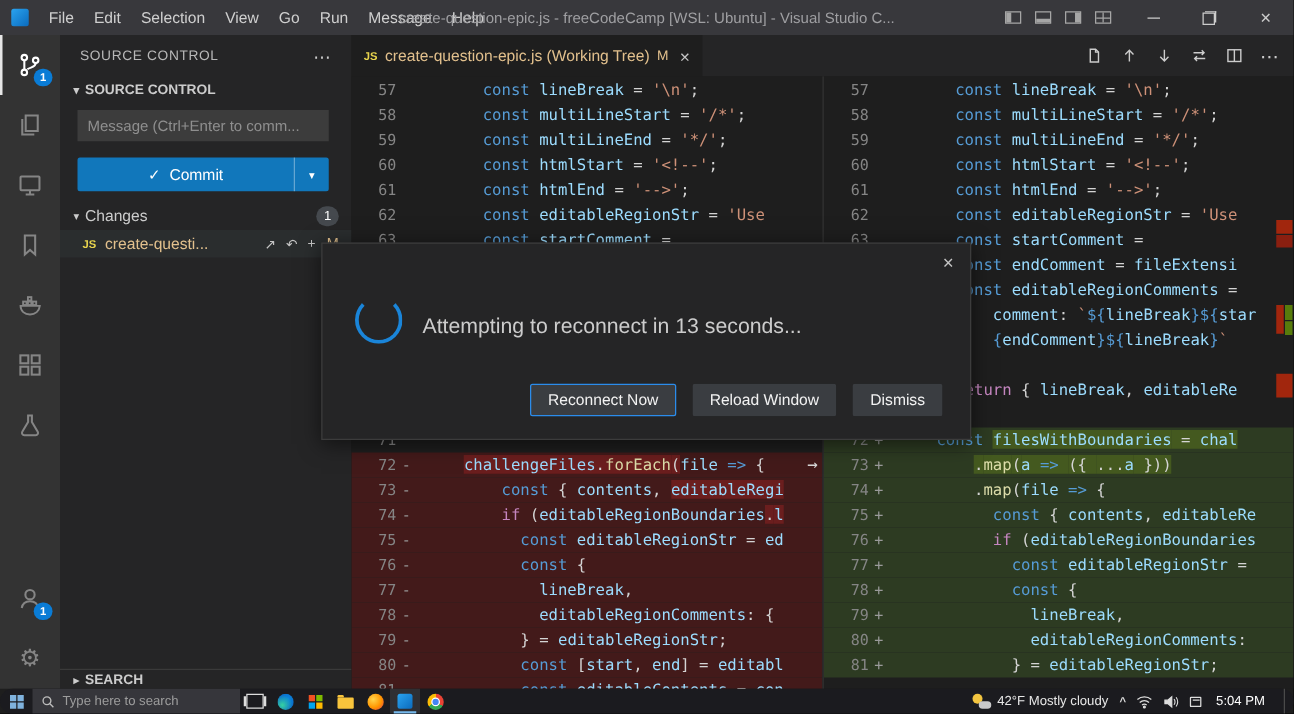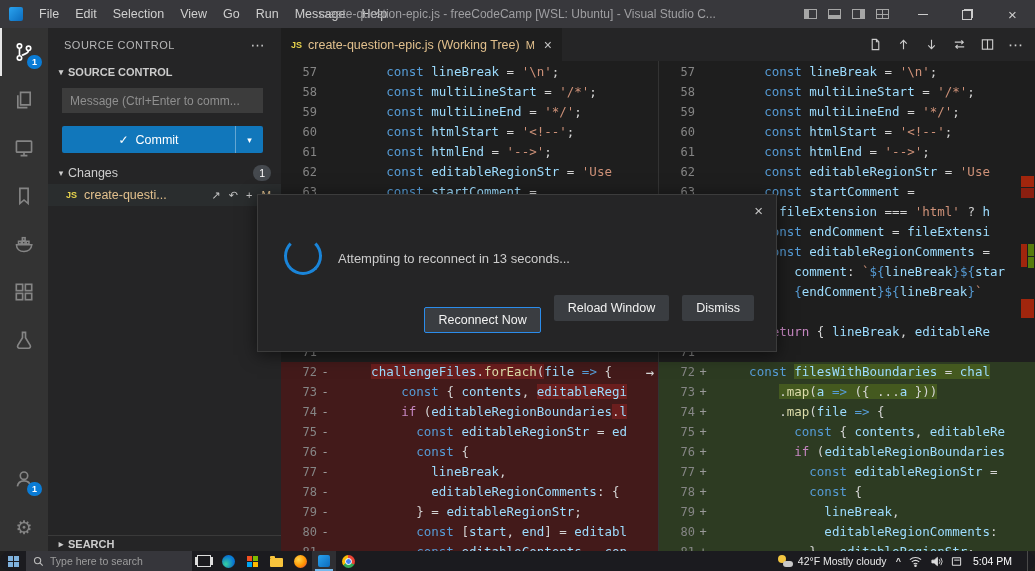--- a/index.html
+++ b/index.html
@@ -91,25 +91,25 @@
               color:#d7d7d7;font-size:14px;z-index:2;font-family:"DejaVu Sans Mono",monospace;}
   .ruler{position:absolute;right:0;top:0;width:14px;bottom:0;}
 
   
   .modal{position:absolute;left:257px;top:194px;width:520px;height:158px;background:#252526;border:1px solid #3c3c3c;
          box-shadow:0 3px 16px rgba(0,0,0,.55);z-index:10;box-sizing:border-box;}
   .modal-close{position:absolute;top:8px;right:13px;font-size:15px;color:#c5c5c5;line-height:1;}
   .spinner{position:absolute;left:26px;top:42px;width:32px;height:32px;border-radius:50%;
            border:3px solid #1a85d9;border-top-color:transparent;animation:spin 1.1s linear infinite;}
   @keyframes spin{to{transform:rotate(360deg);}}
-  .modal-msg{position:absolute;left:80px;top:56px;font-size:13px;color:#cccccc;}
+  .modal-msg{position:absolute;left:80px;top:56px;font-size:17px;color:#cccccc;}
   .modal-buttons{position:absolute;right:22px;bottom:18px;display:flex;gap:13px;}
   .dlg-btn{height:26px;padding:0 13px;background:#3a3d41;color:#f2f2f2;font-size:12.5px;display:flex;align-items:center;
            border:1px solid transparent;border-radius:2px;font-family:"Liberation Sans",sans-serif;}
-  .dlg-btn.primary{border-color:#2b8ceb;margin-top:12px;}
+  .dlg-btn.primary{border-color:#2b8ceb;}
 
   
   .taskbar{position:absolute;left:0;right:0;bottom:0;height:20px;background:#1b1b1f;display:flex;align-items:center;z-index:20;border-radius:10px;}
   .tb-start{width:26px;height:20px;display:flex;align-items:center;justify-content:center;}
   .win-logo{display:grid;grid-template-columns:5px 5px;grid-template-rows:5px 5px;gap:1px;}
   .win-logo i{background:#7fb2dd;display:block;}
   .tb-search{width:166px;height:20px;background:#36363b;display:flex;align-items:center;gap:6px;padding:0 7px;
              font-size:10.5px;color:#9d9d9d;box-sizing:border-box;}
   .tb-icons{display:flex;align-items:center;height:20px;}
   .tb-app{width:24px;height:20px;display:flex;align-items:center;justify-content:center;position:relative;}
@@ -475,25 +475,20 @@
             <span class="lnum">62</span>
             <span class="lmark"></span>
             <span class="lcode"><span class="tk-o">      </span><span class="tk-k">const </span><span class="tk-v">editableRegionStr</span><span class="tk-o"> = </span><span class="tk-s">'Use</span></span>
           </div>
           <div class="crow">
             <span class="lnum">63</span>
             <span class="lmark"></span>
             <span class="lcode"><span class="tk-o">      </span><span class="tk-k">const </span><span class="tk-v">startComment</span><span class="tk-o"> =</span></span>
           </div>
           <div class="crow">
-            <span class="lnum">64</span>
-            <span class="lmark"></span>
-            <span class="lcode"><span class="tk-o">        </span><span class="tk-v">fileExtension</span><span class="tk-o"> === </span><span class="tk-s">'html'</span><span class="tk-o"> ? </span><span class="tk-v">h</span></span>
-          </div>
-          <div class="crow">
             <span class="lnum">65</span>
             <span class="lmark"></span>
             <span class="lcode"><span class="tk-o">      </span><span class="tk-k">const </span><span class="tk-v">endComment</span><span class="tk-o"> = </span><span class="tk-v">fileExtensi</span></span>
           </div>
           <div class="crow">
             <span class="lnum">66</span>
             <span class="lmark"></span>
             <span class="lcode"><span class="tk-o">      </span><span class="tk-k">const </span><span class="tk-v">editableRegionComments</span><span class="tk-o"> =</span></span>
           </div>
           <div class="crow">

